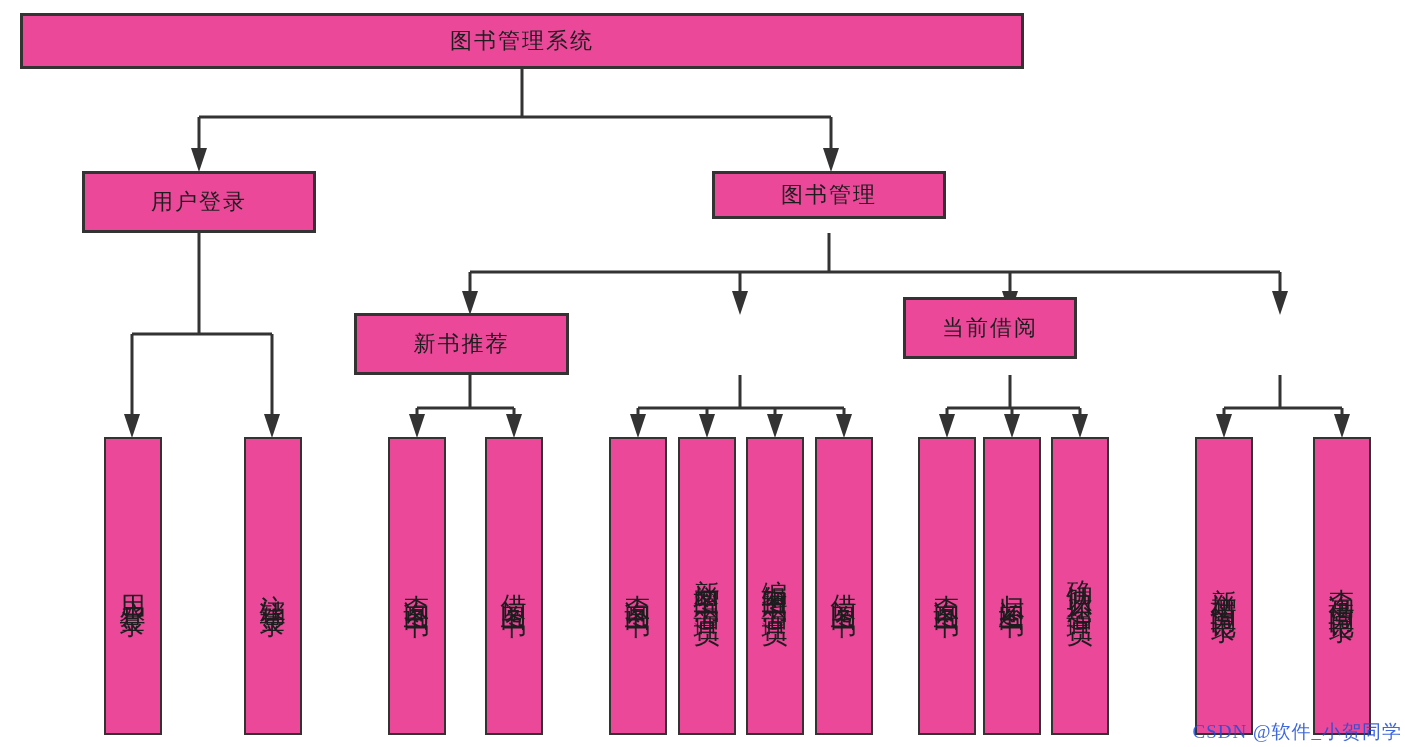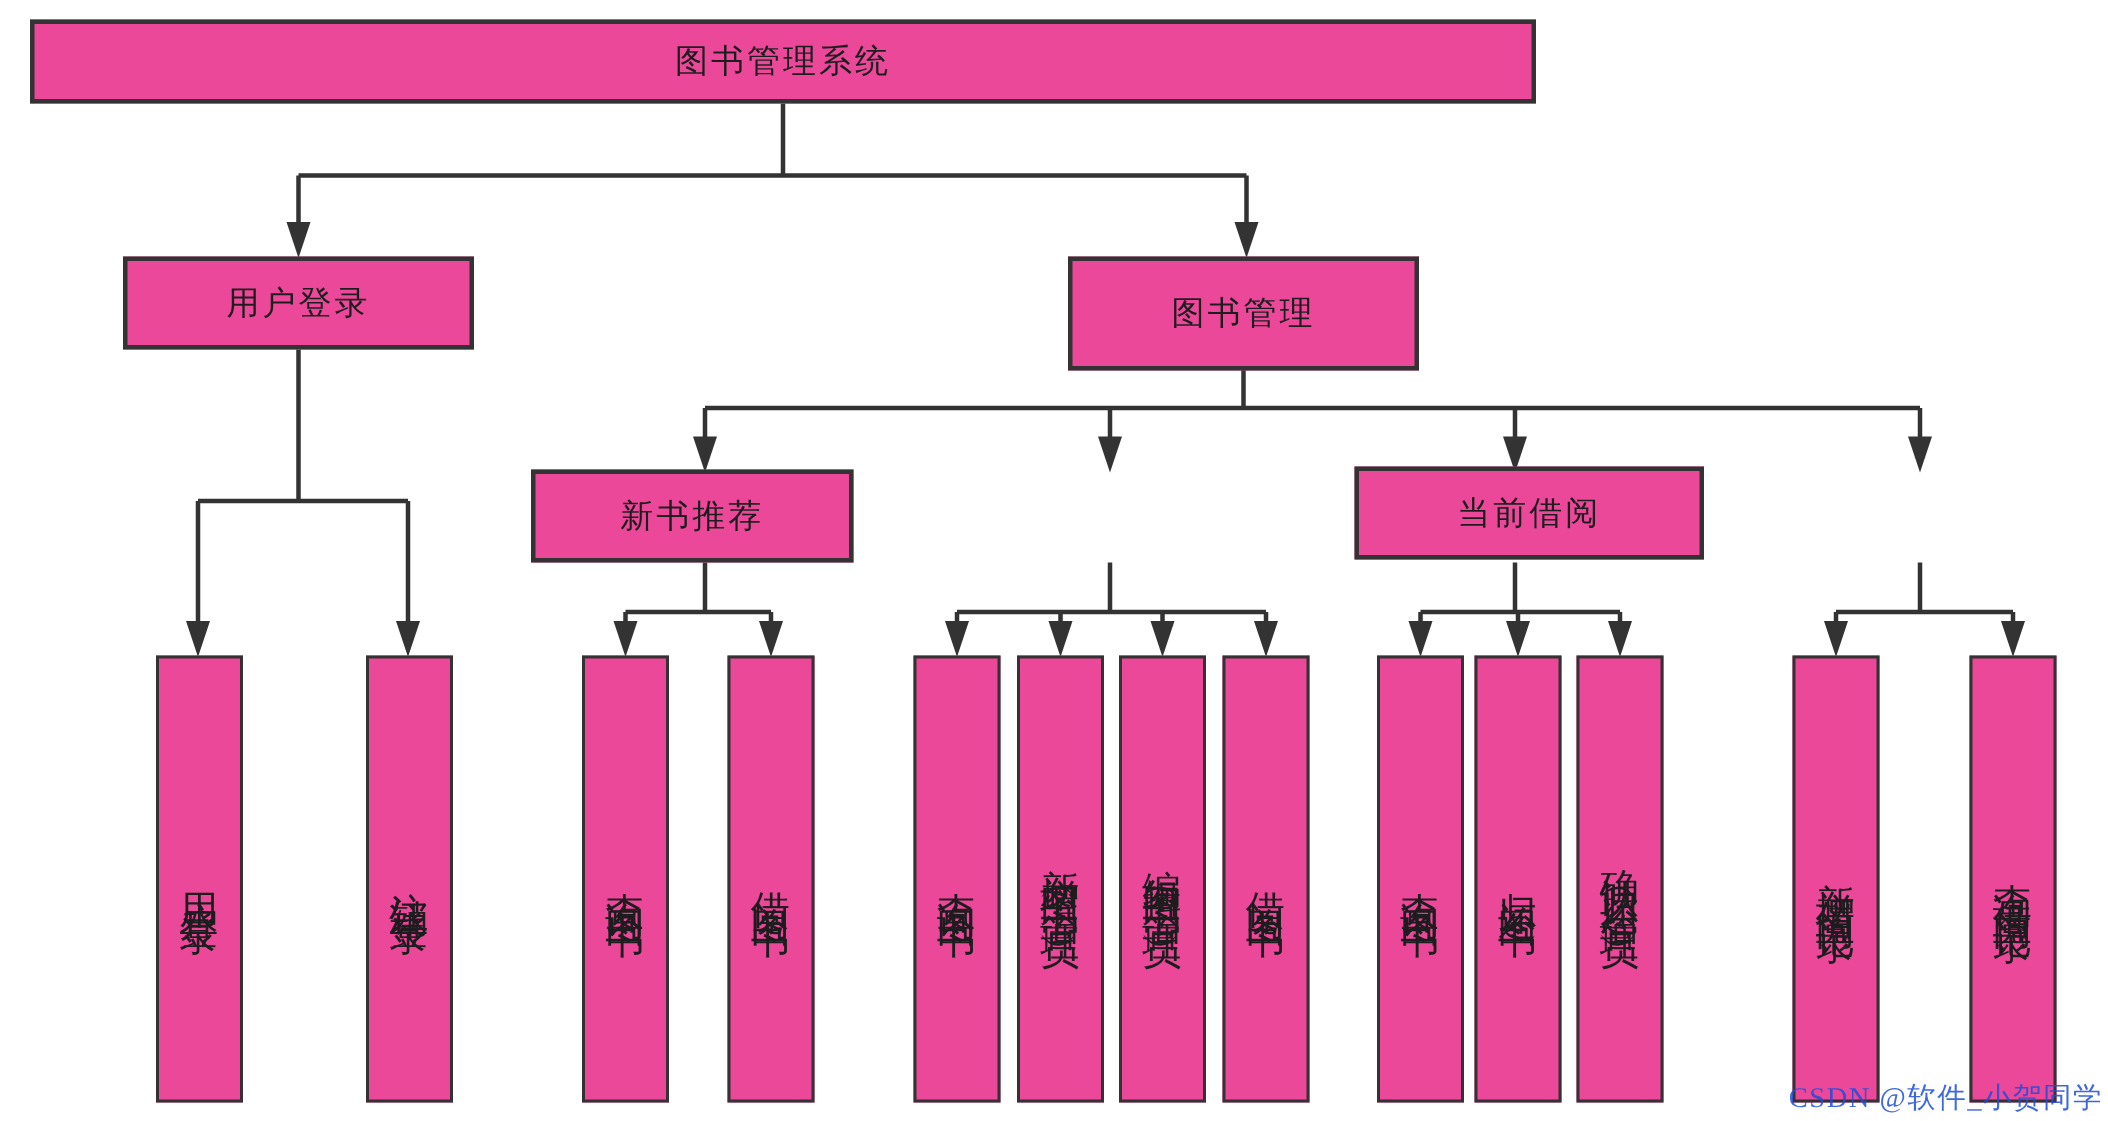--- a/index.html
+++ b/index.html
@@ -92,28 +92,28 @@
       <polygon points="1334,414 1350,414 1342,438" fill="#333333"></polygon>
     </svg>
 
   <div class="box" style="left:20px; top:13px; width:1004px; height:56px">
     <span>图书管理系统</span>
   </div>
 
   <div class="box" style="left:82px; top:171px; width:234px; height:62px">
     <span>用户登录</span>
   </div>
-  <div class="box" style="left:712px; top:171px; width:234px; height:76px">
+  <div class="box" style="left:712px; top:171px; width:234px; height:48px">
     <span>图书管理</span>
   </div>
 
   <div class="box" style="left:354px; top:313px; width:215px; height:62px">
     <span>新书推荐</span>
   </div>
-  <div class="box" style="left:903px; top:311px; width:233px; height:62px">
+  <div class="box" style="left:903px; top:297px; width:174px; height:62px">
     <span>当前借阅</span>
   </div>
 
   <div class="box leaf" style="left:104px; top:437px; width:58px; height:298px">
     <span class="vtext">用户登录</span>
   </div>
   <div class="box leaf" style="left:244px; top:437px; width:58px; height:298px">
     <span class="vtext">注销登录</span>
   </div>
 

